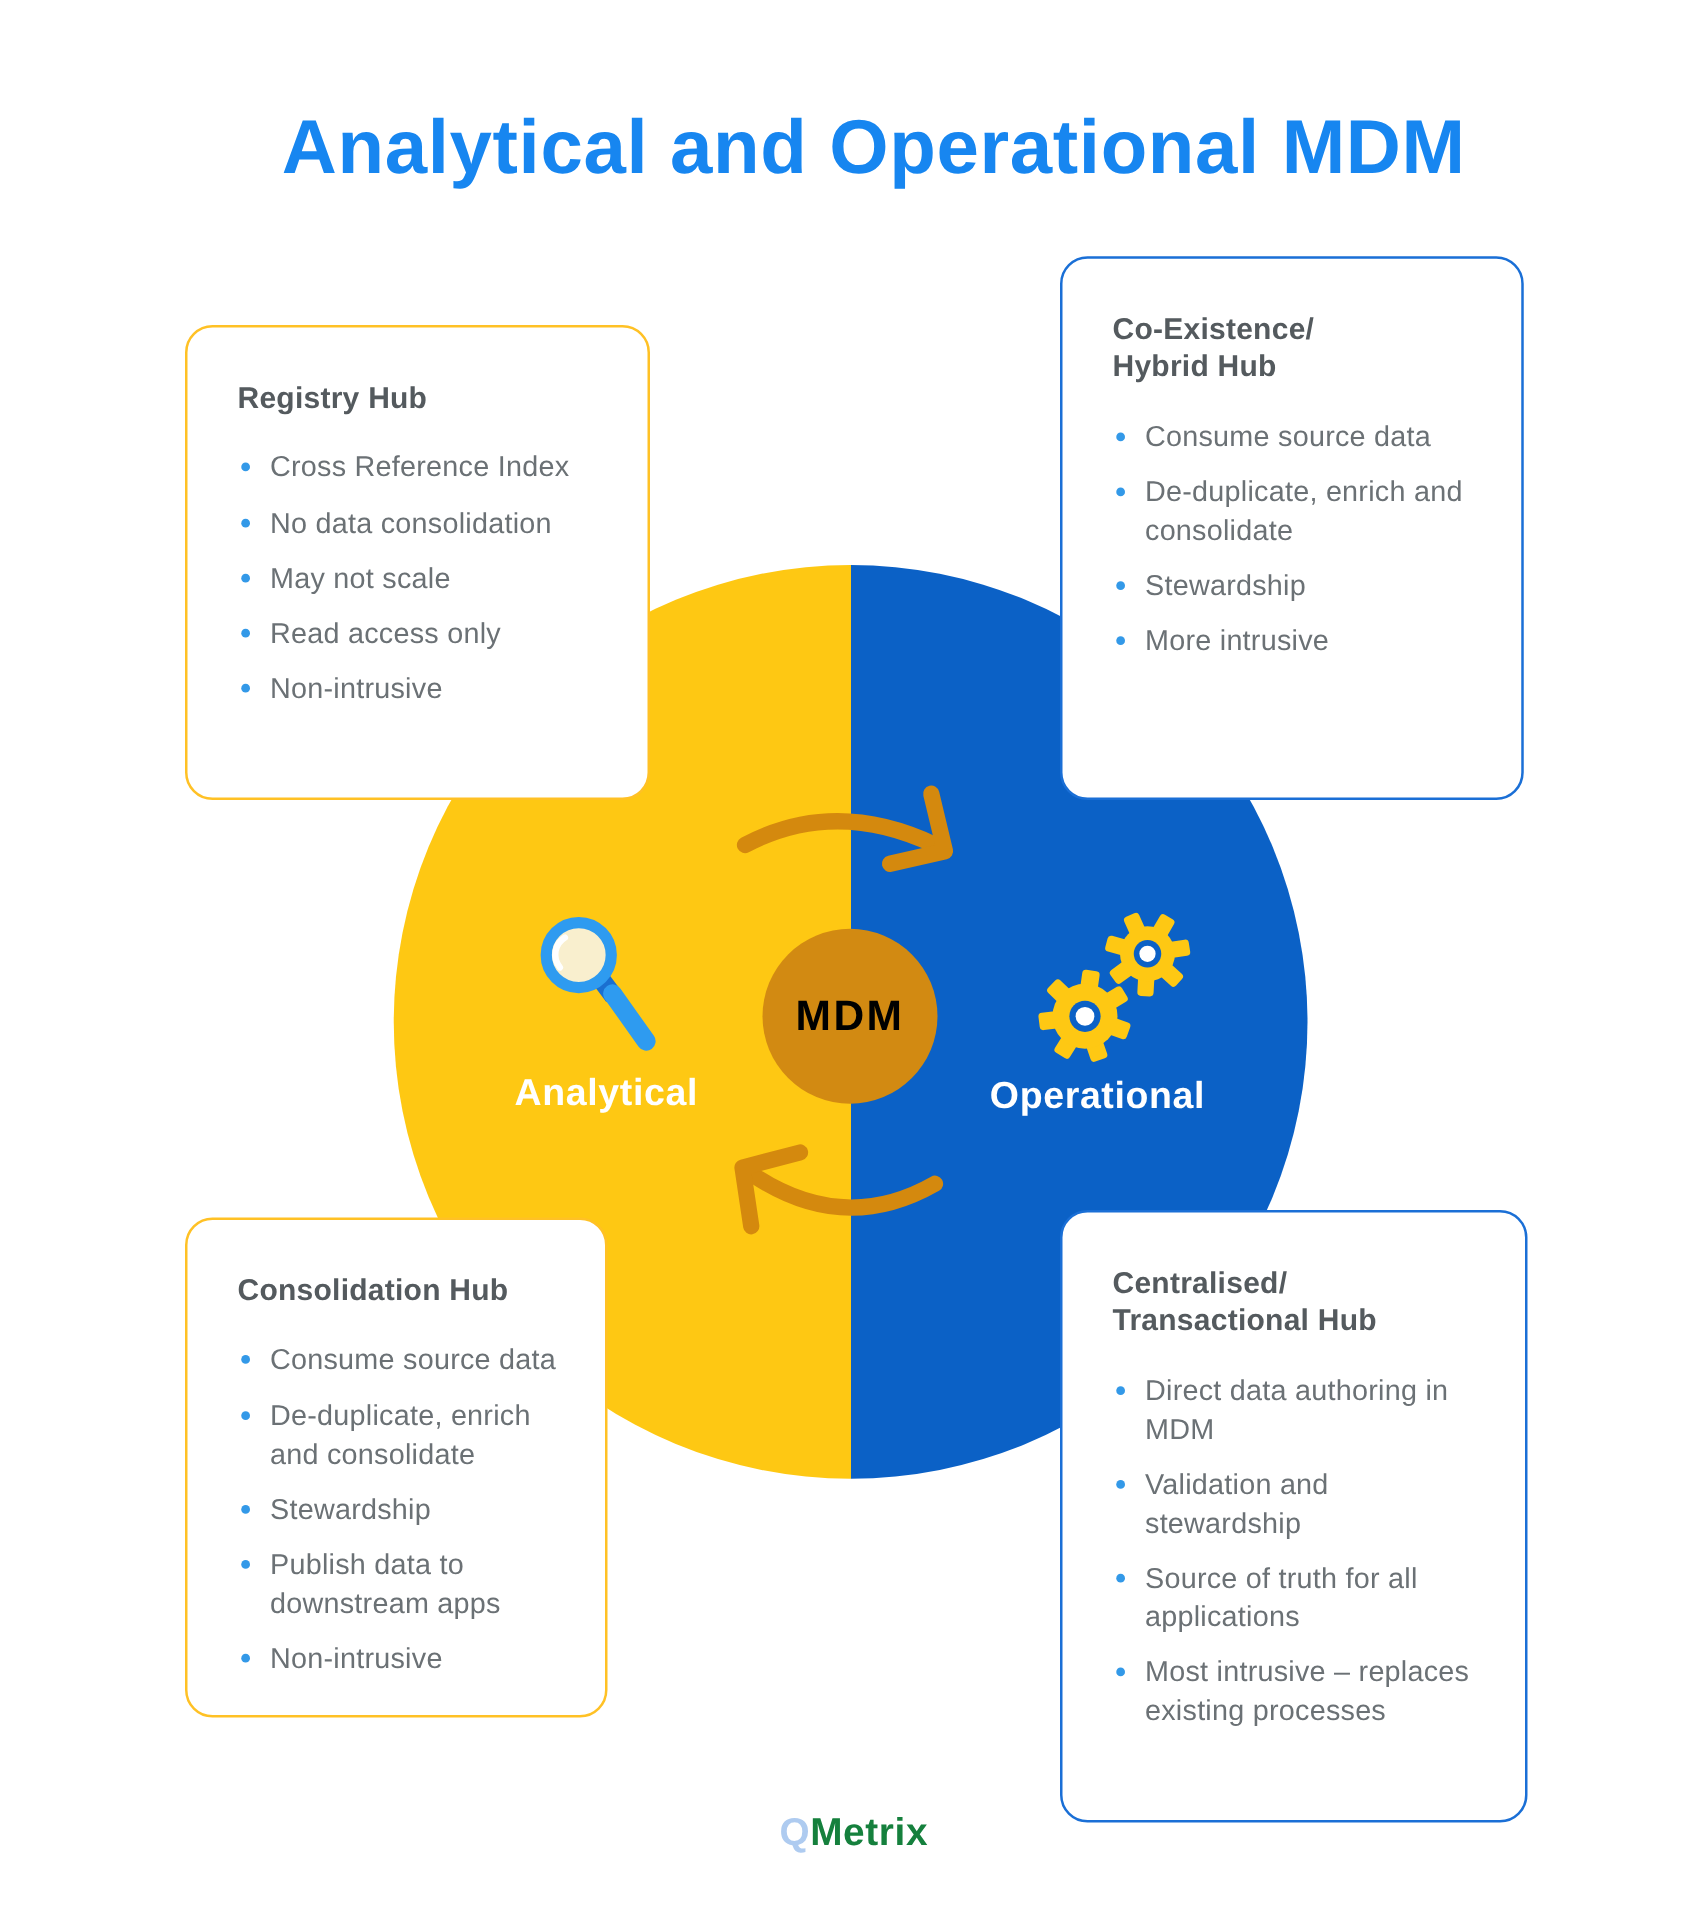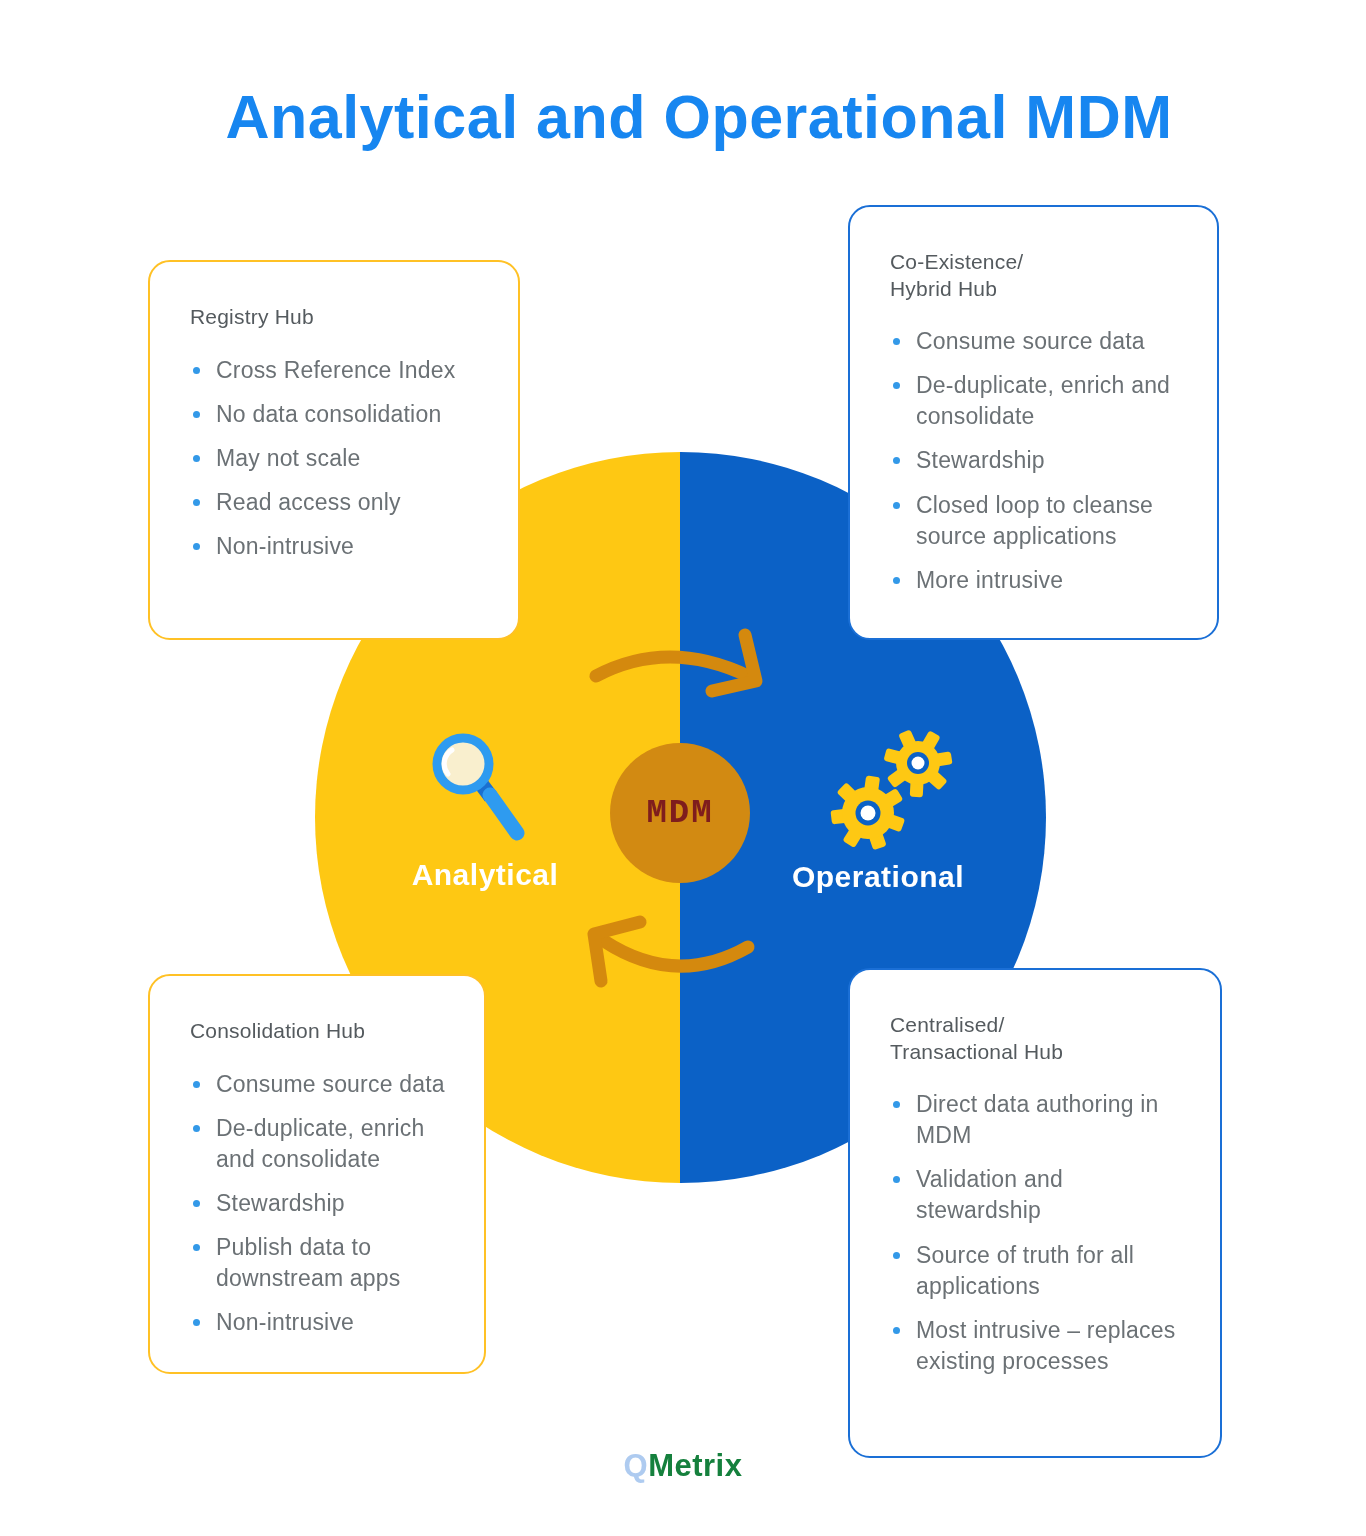--- a/index.html
+++ b/index.html
@@ -17,36 +17,36 @@
     border-radius:50%;
     background:linear-gradient(90deg, #FEC813 0 50%, #0B61C6 50% 100%);
   }
   .overlay { position:absolute; left:0; top:0; width:1366px; height:1536px; }
   .mdm-circle {
     position:absolute; left:610px; top:743px; width:140px; height:140px;
     border-radius:50%; background:#D28A12;
     display:flex; align-items:center; justify-content:center;
   }
   .mdm-circle span {
-    color:#7f1d1d; font-size:34px; font-weight:bold; letter-spacing:2px;font-family:Liberation Mono, monospace;
+    color:#000000; font-size:34px; font-weight:bold; letter-spacing:2px;
   }
   .side-label {
     position:absolute; width:220px; text-align:center;
     color:#ffffff; font-size:30px; font-weight:bold; letter-spacing:0.5px;
   }
   .side-label.left  { left:375px; top:858px; }
   .side-label.right { left:768px; top:860px; }
   .card {
     position:absolute; background:#ffffff; border-radius:22px;
     padding:42px 26px 18px 40px; box-sizing:border-box;
   }
   .card.yellow { border:2.5px solid #FFC125; }
   .card.blue   { border:2.5px solid #1A6FD6; }
   .card h2 {
-    margin:0 0 24px 0; font-size:21px; font-weight:normal; color:#545A5E;
+    margin:0 0 24px 0; font-size:24px; font-weight:bold; color:#545A5E;
     line-height:1.27; white-space:pre-line; letter-spacing:0.2px;
   }
   .card ul { list-style:none; margin:0; padding:0; }
   .card li {
     position:relative; padding-left:26px; margin-bottom:13px;
     font-size:23px; color:#6B7175; line-height:1.35; letter-spacing:0.2px;
   }
   .card li::before {
     content:""; position:absolute; left:3px; top:12px;
     width:7px; height:7px; border-radius:50%; background:#3399E8;
@@ -135,21 +135,20 @@
     </ul>
   </section>
 
   <section class="card blue" id="card-coexistence">
     <h2>Co-Existence/
 Hybrid Hub</h2>
     <ul>
       <li><span>Consume source data</span></li>
       <li><span>De-duplicate, enrich and consolidate</span></li>
       <li><span>Stewardship</span></li>
-      <li><span>Closed loop to cleanse source applications</span></li>
       <li><span>More intrusive</span></li>
     </ul>
   </section>
 
   <section class="card yellow" id="card-consolidation">
     <h2>Consolidation Hub</h2>
     <ul>
       <li><span>Consume source data</span></li>
       <li><span>De-duplicate, enrich and consolidate</span></li>
       <li><span>Stewardship</span></li>

